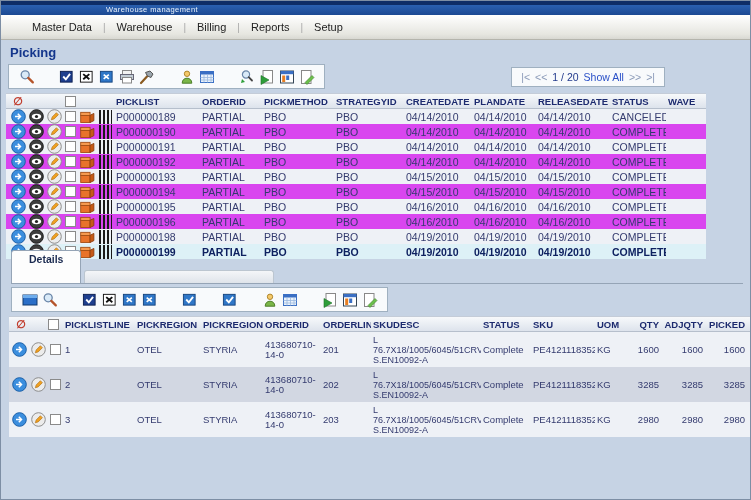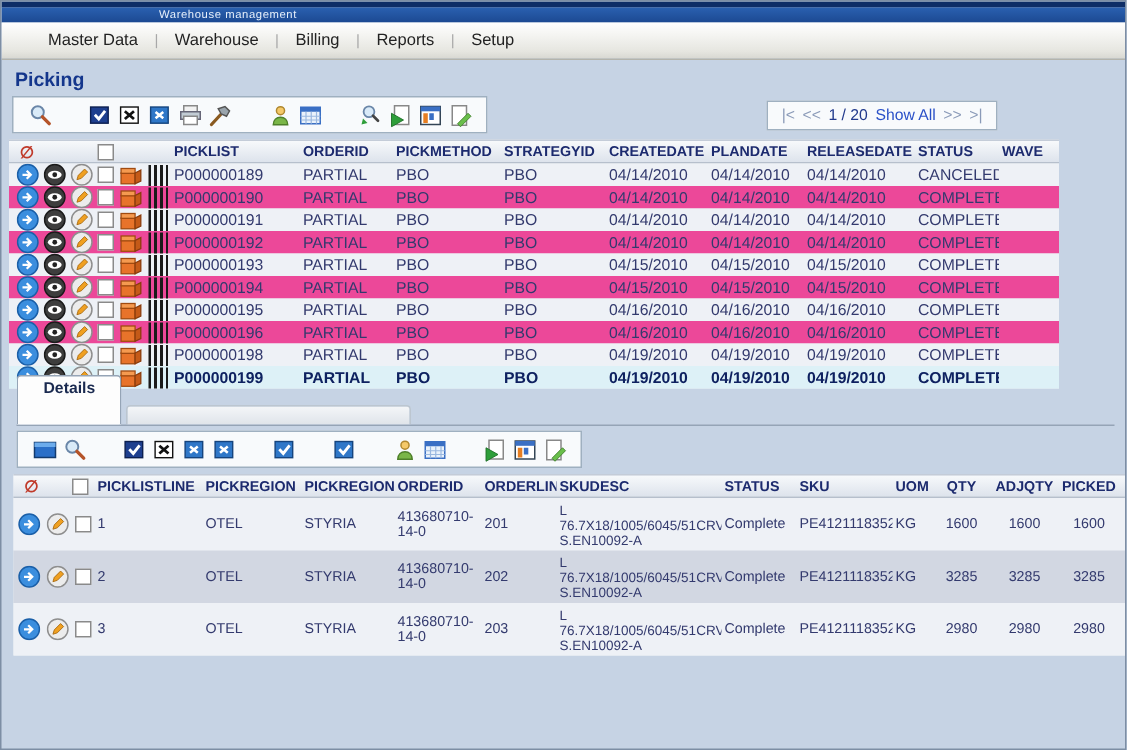--- a/index.html
+++ b/index.html
@@ -27,21 +27,21 @@
 .pg-btn{color:#8a9ab8;cursor:pointer}
 .pg-label{color:#223a8c}
 .pg-link{color:#2a50c8;cursor:pointer}
 
 .grid{background:#eef1f6;margin-left:3px}
 .grid.picking{width:700px}
 .hrow{display:flex;height:16px;align-items:center;background:linear-gradient(#f7f9fb,#dde3ec);border-top:1px solid #c4ccd8;border-bottom:1px solid #b6bfcc;font-size:9.5px;font-weight:bold;color:#1c2a6e}
 .cell{padding:0 2px;white-space:nowrap;overflow:hidden}
 .row{display:flex;height:15px;align-items:center;font-size:10.5px;color:#333a6e;cursor:default}
 .row.base{background:#eef1f6}
-.row.alt{background:#ec4899}
+.row.alt{background:#d946ef}
 .row.selected{background:#ddf1f7;font-weight:bold;color:#0e2160}
 .icons-cell{display:flex;align-items:center;gap:3px;padding-left:5px}
 .cb{width:11px;height:11px;background:#fff;border:1px solid #8a8a8a;display:inline-block;flex:none}
 .slash-ico{color:#c03a2a;font-size:11px;font-weight:bold;width:14px;text-align:center}
 .barcode{width:13px;height:14px;flex:none;background:repeating-linear-gradient(90deg,#1a1a1a 0 2px,transparent 2px 4px)}
 
 .col-icons{width:108px}.col-picklist{width:86px}.col-picktype{width:62px}.col-pickmethod{width:72px}
 .col-strategyid{width:70px}.col-createdate{width:68px}.col-plandate{width:64px}
 .col-releasedate{width:74px}.col-status{width:56px}.col-wave{width:36px}
 .hspacer{display:inline-block;width:34px}
@@ -50,21 +50,21 @@
 .tab{background:#fdfdfd;border:1px solid #95a4b6;border-bottom:none;border-radius:3px 3px 0 0;padding:2px 17px 18px 17px;font-size:10.5px;font-weight:bold;color:#1a2a50;cursor:pointer}
 .tab-filler{width:190px;background:linear-gradient(#f4f6f8,#dfe4ea);border:1px solid #bcc6d0;border-bottom:none;height:13px;margin-left:3px;border-radius:3px 3px 0 0}
 .details-toolbar-row{display:flex;padding:3px 5px 4px 8px}
 .grid.details{margin-left:6px;width:743px}
 .drow{display:flex;min-height:35px;align-items:center;font-size:9.5px;color:#333a6e;cursor:default}
 .drow.base{background:#eef1f6}
 .drow.alt{background:#d2d7e2}
 .dcell{padding:0 2px;overflow:hidden;white-space:nowrap}
 .wrap{white-space:normal;line-height:10px}
 .skudesc{white-space:normal;line-height:10px;font-size:9px}
-.num{text-align:center}
+.num{text-align:right}
 
 .dcol-icons{width:54px}.dcol-line{width:72px}.dcol-region{width:66px}.dcol-consignee{width:62px}
 .dcol-orderid{width:58px}.dcol-orderline{width:50px}.dcol-skudesc{width:110px}.dcol-status{width:50px}
 .dcol-sku{width:64px}.dcol-uom{width:26px}.dcol-qty{width:40px}.dcol-adjqty{width:44px}.dcol-picked{width:42px}
 .dhspacer{display:inline-block;width:14px}
 </style>
 </head>
 <body>
 
 <div>

